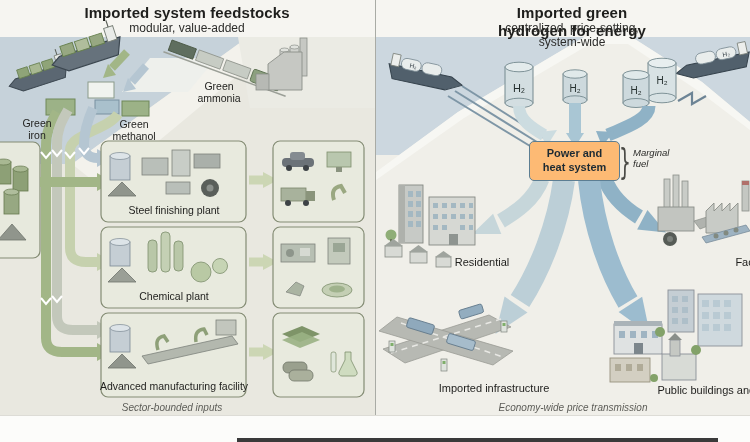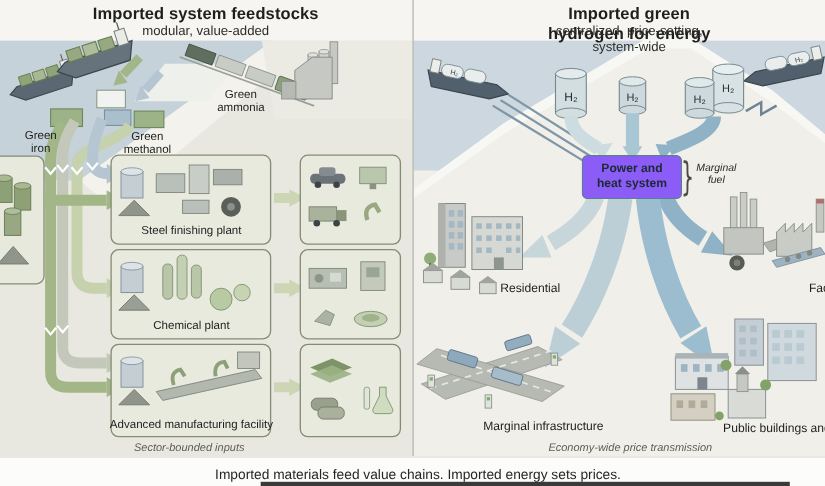--- a/index.html
+++ b/index.html
@@ -9,25 +9,25 @@
   .lbl{position:absolute;z-index:2;transform:translateX(-50%);text-align:center;
        white-space:pre-line;color:#1e1e1c;line-height:1.18;}
   .title{font-size:15px;font-weight:700;letter-spacing:.1px;}
   .subtitle{font-size:12px;color:#2c2c2a;}
   .maplbl{font-size:10.5px;}
   .plantlbl{font-size:10.5px;}
   .sectlbl{font-size:11px;white-space:nowrap;margin-left:45px;}
   .cap{font-size:10px;font-style:italic;color:#5c5c57;white-space:nowrap;}
   .footcap{font-size:12.5px;color:#262624;white-space:nowrap;}
   .powerbox{position:absolute;z-index:2;left:529px;top:141px;width:89px;height:38px;
-            background:#8b5cf6;border:1.5px solid #5c7e93;border-radius:5px;
+            background:#fdba74;border:1.5px solid #5c7e93;border-radius:5px;
             display:flex;align-items:center;justify-content:center;
             font-size:11px;font-weight:700;color:#1c2a33;text-align:center;white-space:pre-line;line-height:1.25;}
   .marginal{position:absolute;z-index:2;left:633px;top:147px;font-size:9.5px;font-style:italic;
-            color:#2a2a28;line-height:1.2;white-space:pre-line;text-align:center;}
+            color:#2a2a28;line-height:1.2;white-space:pre-line;text-align:left;}
   .brace{position:absolute;z-index:2;left:619px;top:142px;width:14px;height:36px;
          font-size:34px;color:#4a4a46;font-family:"DejaVu Sans",sans-serif;
          transform:scale(.55,1.05);transform-origin:left top;line-height:36px;}
   .divider{position:absolute;z-index:1;left:375px;top:0;width:1px;height:415px;background:#a9aba5;}
   .footband{position:absolute;z-index:1;left:0;top:415px;width:750px;height:27px;
             background:#fcfcfa;border-top:1px solid #dddcd6;}
   .progress{position:absolute;z-index:3;left:237px;top:438px;width:481px;height:4px;background:#3a3a3a;}
 </style>
 </head>
 <body>
@@ -445,19 +445,18 @@
 <div class="lbl cap" style="left:172px;top:402px;">Sector-bounded inputs</div>
 
 <div class="powerbox">Power and
 heat system</div>
 <div class="brace">}</div>
 <div class="marginal">Marginal
 fuel</div>
 
 <div class="lbl sectlbl" style="left:437px;top:256px;">Residential</div>
 <div class="lbl sectlbl" style="left:713px;top:256px;">Factories</div>
-<div class="lbl sectlbl" style="left:449px;top:382px;">Marginal infrastructure</div>
+<div class="lbl sectlbl" style="left:449px;top:382px;">Imported infrastructure</div>
 <div class="lbl sectlbl" style="left:683px;top:384px;">Public buildings and services</div>
 <div class="lbl cap" style="left:573px;top:402px;">Economy-wide price transmission</div>
 
-<div class="lbl footcap" style="left:380px;top:424px;">Imported materials feed value chains. Imported energy sets prices.</div>
 
 </div>
 
 </body></html>

